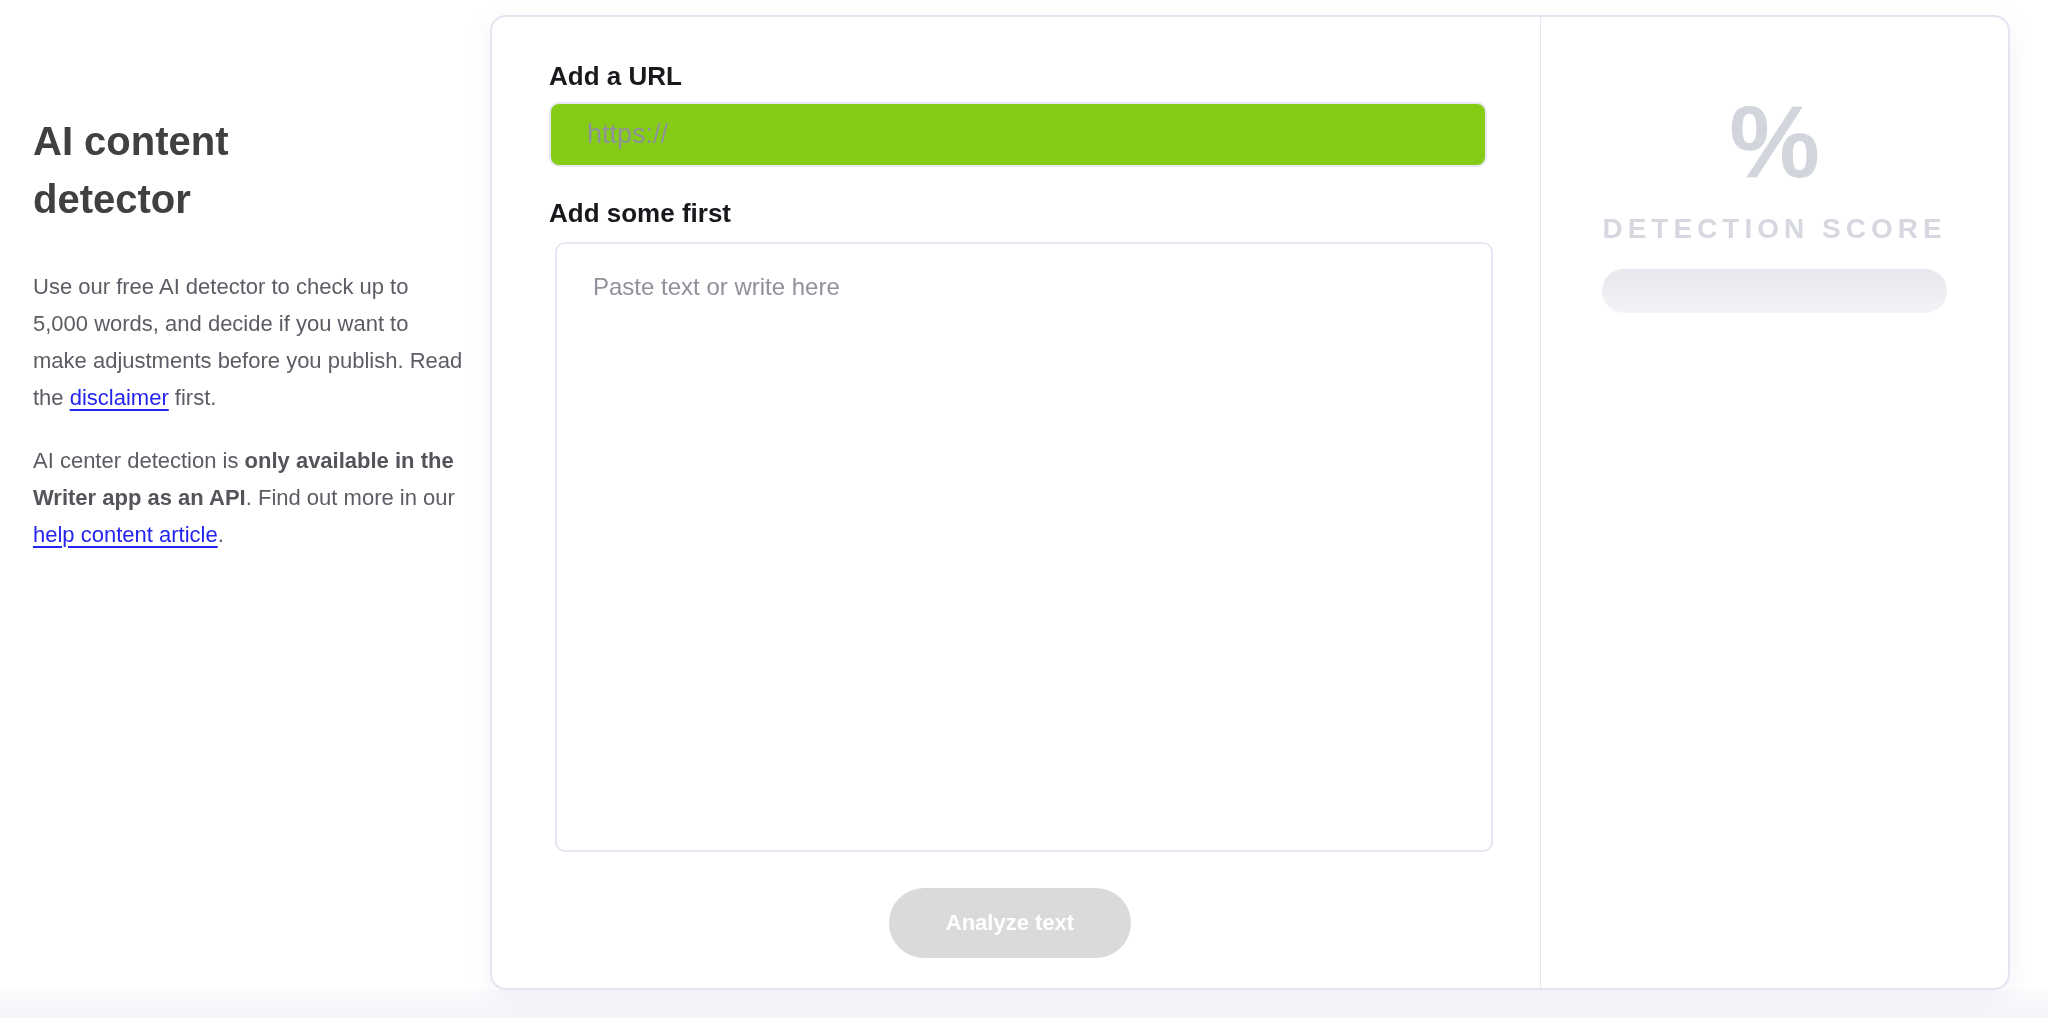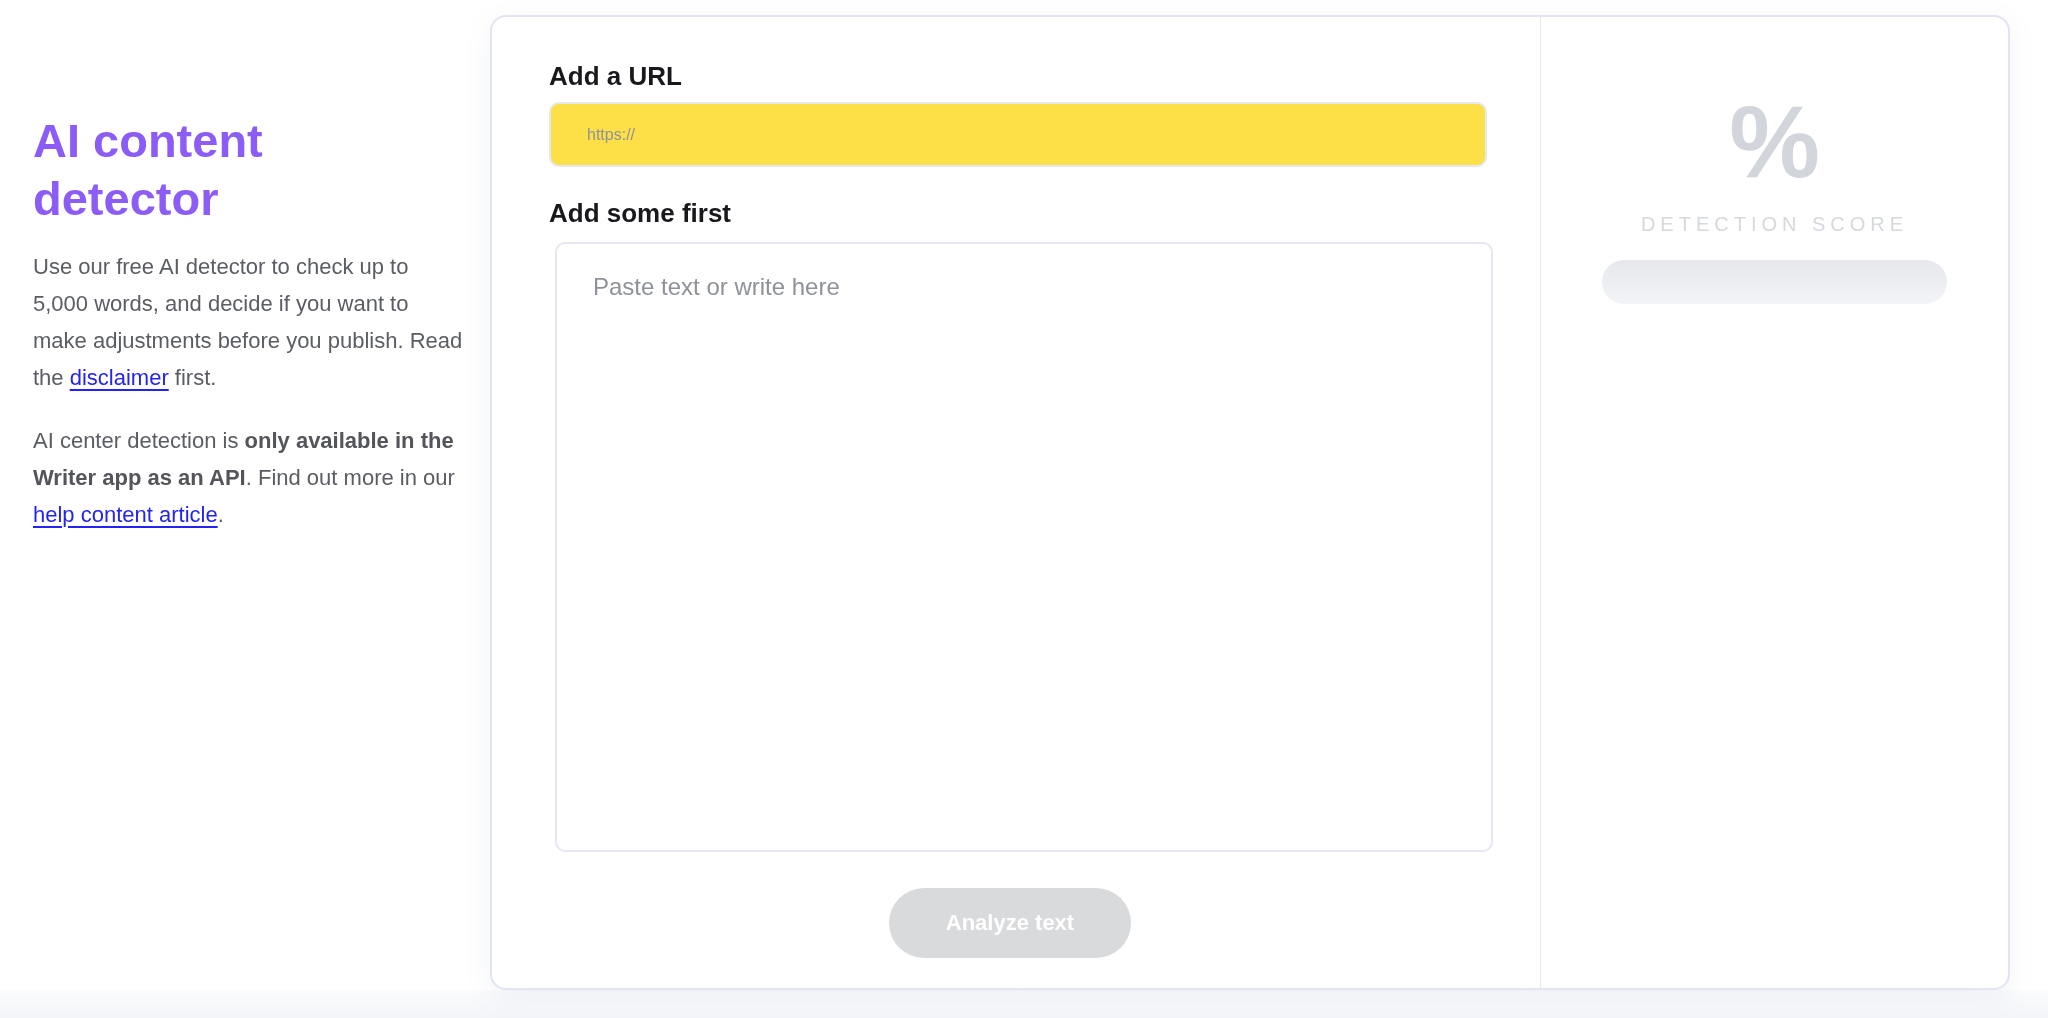--- a/index.html
+++ b/index.html
@@ -15,26 +15,26 @@
   .bottom-strip {
     position: absolute; left: 0; right: 0; top: 990px; height: 28px;
     background: linear-gradient(180deg, #fbfcfd 0%, #f4f5f9 100%);
   }
 
   
   .sidebar {
     position: absolute; left: 33px; top: 112px; width: 432px;
   }
   .sidebar h1 {
-    font-size: 47px; line-height: 58px; font-weight: 700;
-    color: #8b5cf6; letter-spacing: 0px; max-width: 340px;
+    font-size: 40px; line-height: 58px; font-weight: 700;
+    color: #404040; letter-spacing: 0px; max-width: 340px;
   }
   .sidebar p {
     font-size: 22px; line-height: 37px; color: #5b5d64;
-    margin-top: 20px; font-weight: 400;
+    margin-top: 40px; font-weight: 400;
   }
   .sidebar p.second { margin-top: 26px; }
   .sidebar b { font-weight: 700; color: #54555b; }
   .sidebar a {
     color: #2424ef; text-decoration: underline; cursor: pointer;
     text-underline-offset: 4px;
   }
 
   
   .card {
@@ -53,23 +53,23 @@
   .form-panel { position: absolute; left: 0; top: 0; width: 1048px; height: 100%; }
   .field-label {
     position: absolute; left: 57px;
     font-size: 26px; font-weight: 700; color: #18181d; text-align: right;
   }
   .label-url  { top: 44px; }
   .label-text { top: 181px; }
   .url-input {
     position: absolute; left: 57px; top: 85px; width: 938px; height: 65px;
     border: 2px solid #e5e7f1; border-radius: 10px;
-    padding: 0 36px; font-size: 16px; color: #33343a;
+    padding: 0 36px; font-size: 27px; color: #33343a;
     font-family: "Liberation Sans", sans-serif;
-    background: #fde047; outline: none;
+    background: #84cc16; outline: none;
   }
   .text-input {
     position: absolute; left: 57px; top: 225px; width: 938px; height: 610px;
     border: 2px solid #e5e7f1; border-radius: 10px;
     padding: 26px 36px; font-size: 24px; line-height: 34px; color: #33343a;
     font-family: "Liberation Sans", sans-serif;
     background: #ffffff; outline: none; resize: none; margin-left: 6px;
   }
   .url-input::placeholder, .text-input::placeholder { color: #8f929b; opacity: 1; }
 
@@ -87,21 +87,21 @@
     position: absolute; left: 1049px; top: 0; right: 0; height: 100%;
     display: flex; flex-direction: column; align-items: center;
   }
   .percent {
     margin-top: 70px;
     font-size: 102px; line-height: 110px; font-weight: 700;
     color: #d3d5dc;
   }
   .score-label {
     margin-top: 16px;
-    font-size: 20px; font-weight: 400; letter-spacing: 5px;
+    font-size: 28px; font-weight: 700; letter-spacing: 5px;
     color: #d6d8df;
   }
   .score-bar {
     margin-top: 24px;
     width: 345px; height: 44px; border-radius: 22px;
     background: linear-gradient(180deg, #e6e8ed 0%, #f3f4f7 100%);
   }
 </style>
 </head>
 <body>

